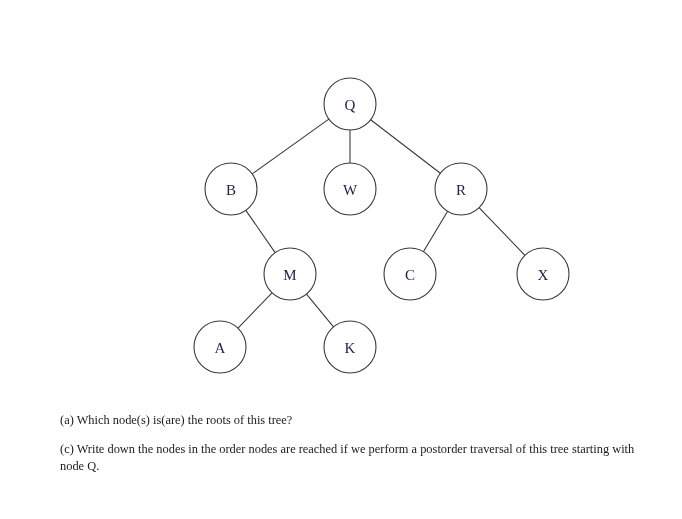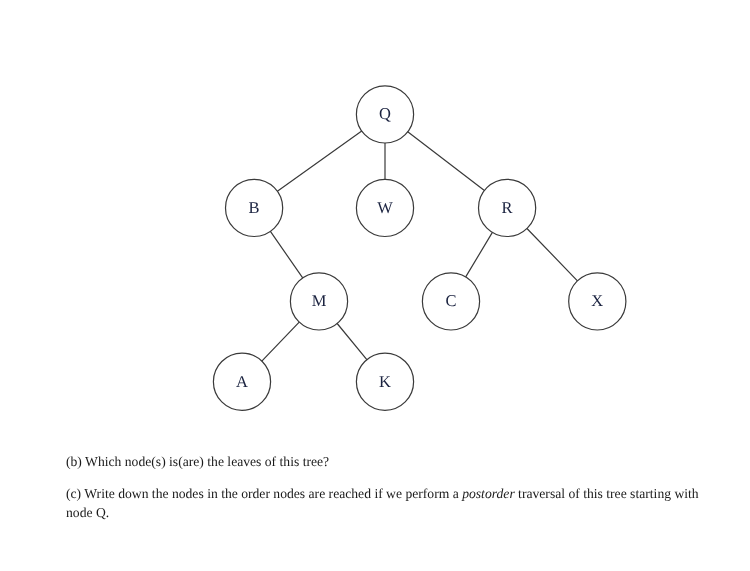--- a/index.html
+++ b/index.html
@@ -55,21 +55,20 @@
     font-size: 12.4px;
     line-height: 1.32;
     color: #1a1a1a;
     margin: 0 0 13px 0;
     text-align: left;
   }
   .question:last-child {
     margin-bottom: 0;
   }
   .em-term {
-    font-style: italic;
     text-align: right;
   }
 </style>
 </head>
 <body>
 
 <div id="tree-figure">
   <svg id="tree-svg" viewBox="0 0 682 400">
     <g id="edge-layer">
         <line x1="328.84" y1="119.11" x2="252.16" y2="173.89" class="tree-edge" stroke="#3a3a3a"></line>
@@ -116,15 +115,15 @@
         </g>
         <g>
           <circle cx="350" cy="347" r="26" class="node-circle" stroke="#3a3a3a" fill="#ffffff"></circle>
           <text x="350" y="347.5" class="node-label" fill="#1b2340">K</text>
         </g>
       </g>
   </svg>
 </div>
 
 <div id="questions">
-    <p class="question"><span>(b) Which node(s) is(are) the leaves of this tree?</span></p>
+    <p class="question"><span>(a) Which node(s) is(are) the roots of this tree?</span></p>
     <p class="question"><span>(c) Write down the nodes in the order nodes are reached if we perform a </span><span class="em-term">postorder</span><span> traversal of this tree starting with node Q.</span></p>
   </div>
 
 </body></html>

